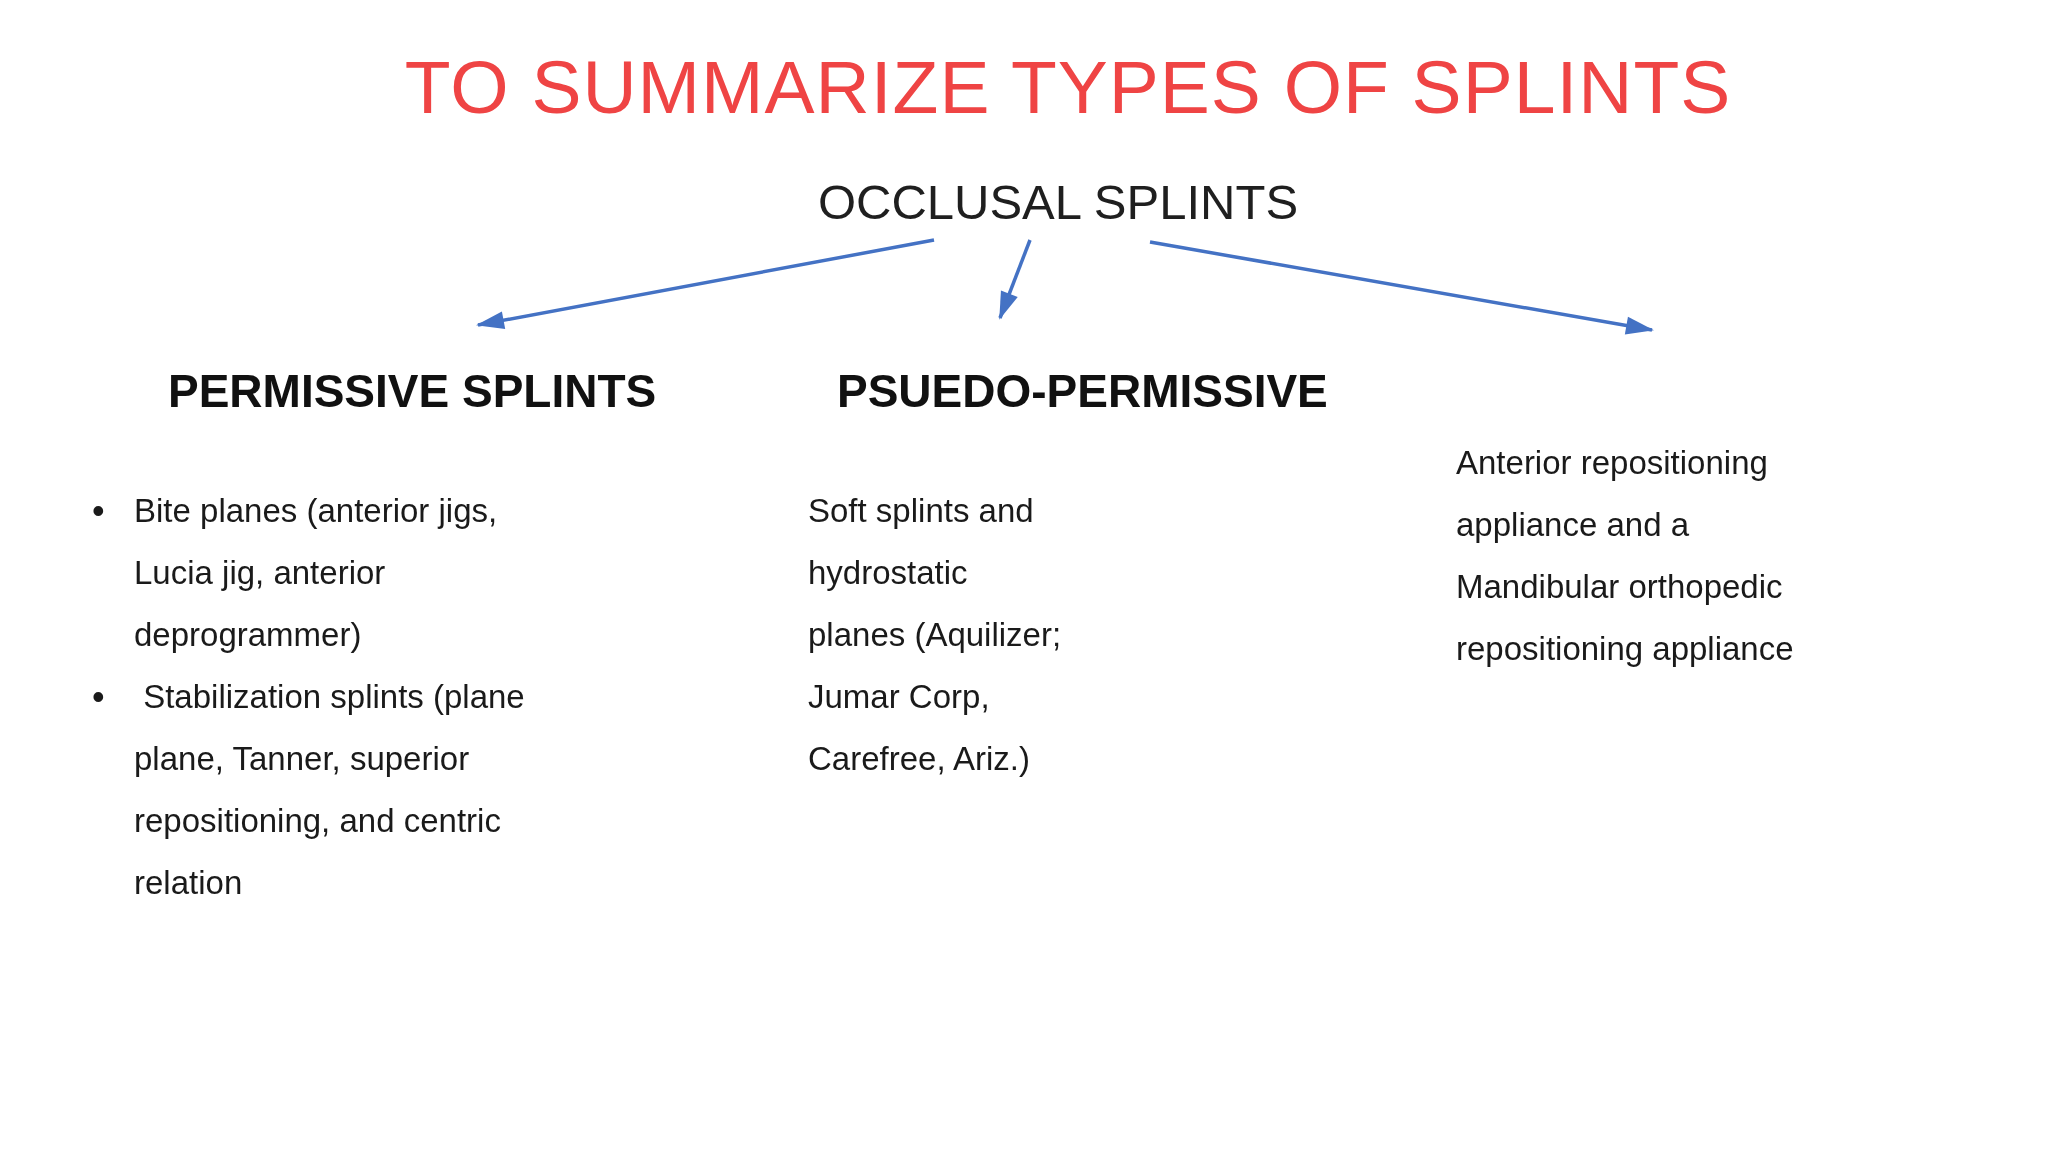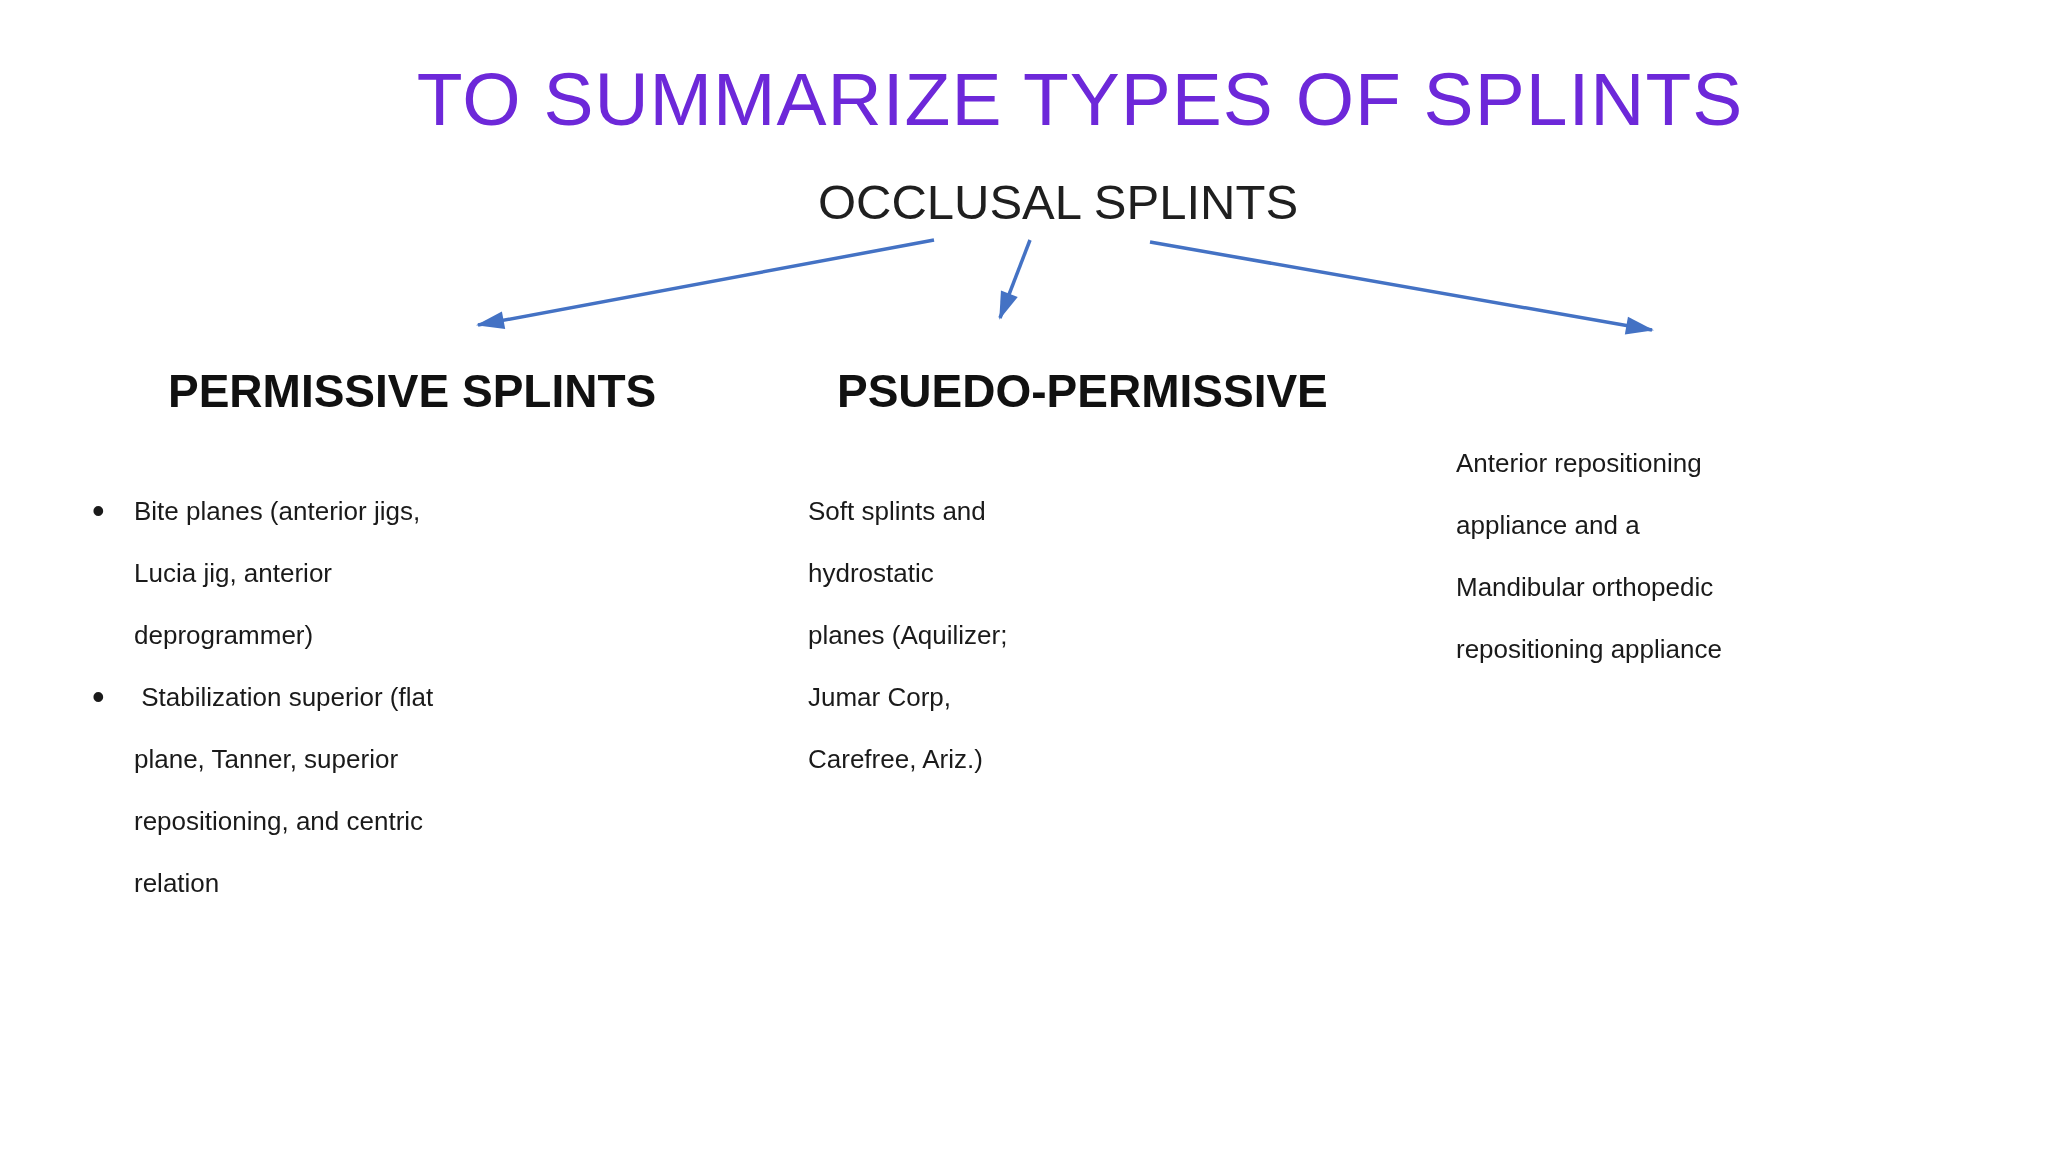--- a/index.html
+++ b/index.html
@@ -14,26 +14,26 @@
     background: #ffffff;
     overflow: hidden;
     font-family: "Liberation Sans", "DejaVu Sans", sans-serif;
     color: #1a1a1a;
   }
   .title {
     position: absolute;
     top: 44px;
     left: calc(50% + 44px);
     transform: translateX(-50%);
-    margin: 12px;
+    margin: 0;
     font-size: 75px;
     font-weight: 400;
     letter-spacing: 1px;
     white-space: nowrap;
-    color: #6d28d9;
+    color: #ef4444;
   }
   .subtitle {
     position: absolute;
     top: 174px;
     left: calc(50% + 34px);
     transform: translateX(-50%);
     font-size: 49px;
     font-weight: 400;
     white-space: nowrap;
     color: #1f1f1f;
@@ -53,21 +53,21 @@
     font-size: 46px;
     font-weight: 700;
     white-space: nowrap;
     color: #111111;
   }
   .header-left   { left: 168px; }
   .header-mid    { left: 797px; margin-left: 40px; }
   .header-right  { left: 1550px; }
   .body-text {
     position: absolute;
-    font-size: 26px;
+    font-size: 33px;
     line-height: 62px;
     color: #1a1a1a;
   }
   .left-col  { left: 88px;   top: 480px; width: 640px; }
   .mid-col   { left: 808px;  top: 480px; width: 480px; }
   .right-col { left: 1456px; top: 432px; width: 540px; }
   .bullet-item {
     position: relative;
     padding-left: 46px;
   }
@@ -105,21 +105,21 @@
   <div class="col-header header-left">PERMISSIVE SPLINTS</div>
   <div class="col-header header-mid">PSUEDO-PERMISSIVE</div>
 
   <div class="body-text left-col">
     <div class="bullet-item">
         <div class="line">Bite planes (anterior jigs,</div>
         <div class="line">Lucia jig, anterior</div>
         <div class="line">deprogrammer)</div>
       </div>
     <div class="bullet-item">
-        <div class="line"> Stabilization superior (flat</div>
+        <div class="line"> Stabilization splints (plane</div>
         <div class="line">plane, Tanner, superior</div>
         <div class="line">repositioning, and centric</div>
         <div class="line">relation</div>
       </div>
   </div>
 
   <div class="body-text mid-col">
       <div class="line">Soft splints and</div>
       <div class="line">hydrostatic</div>
       <div class="line">planes (Aquilizer;</div>

